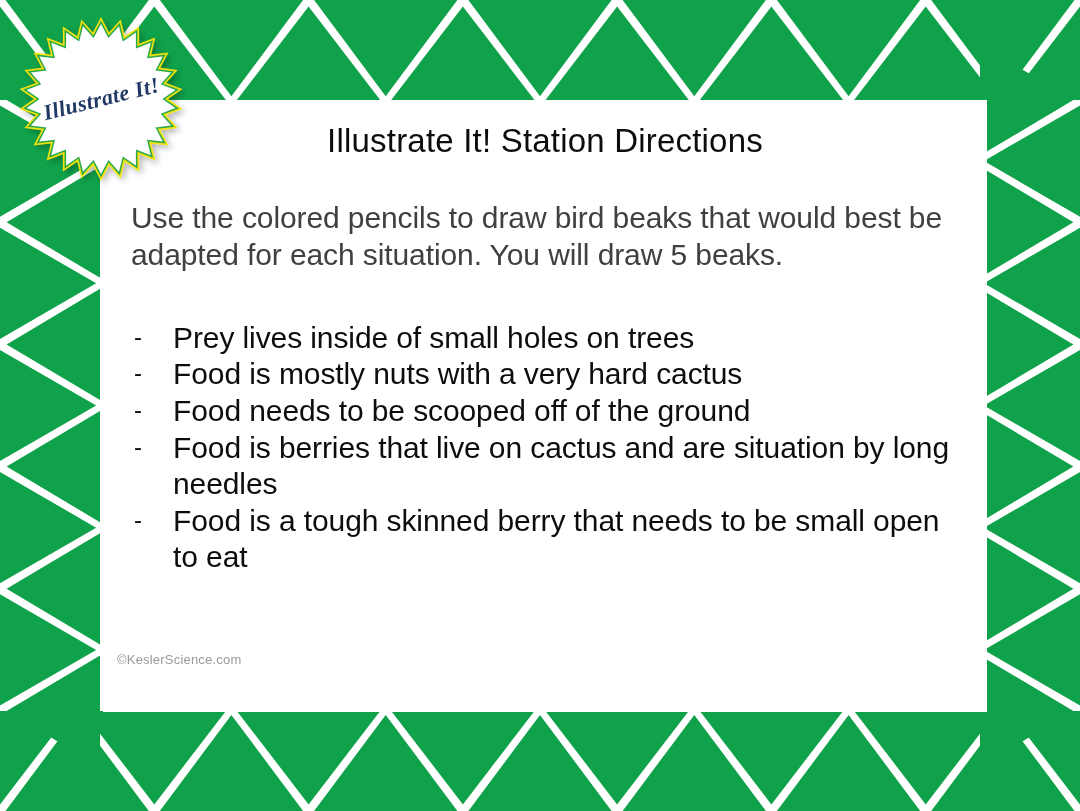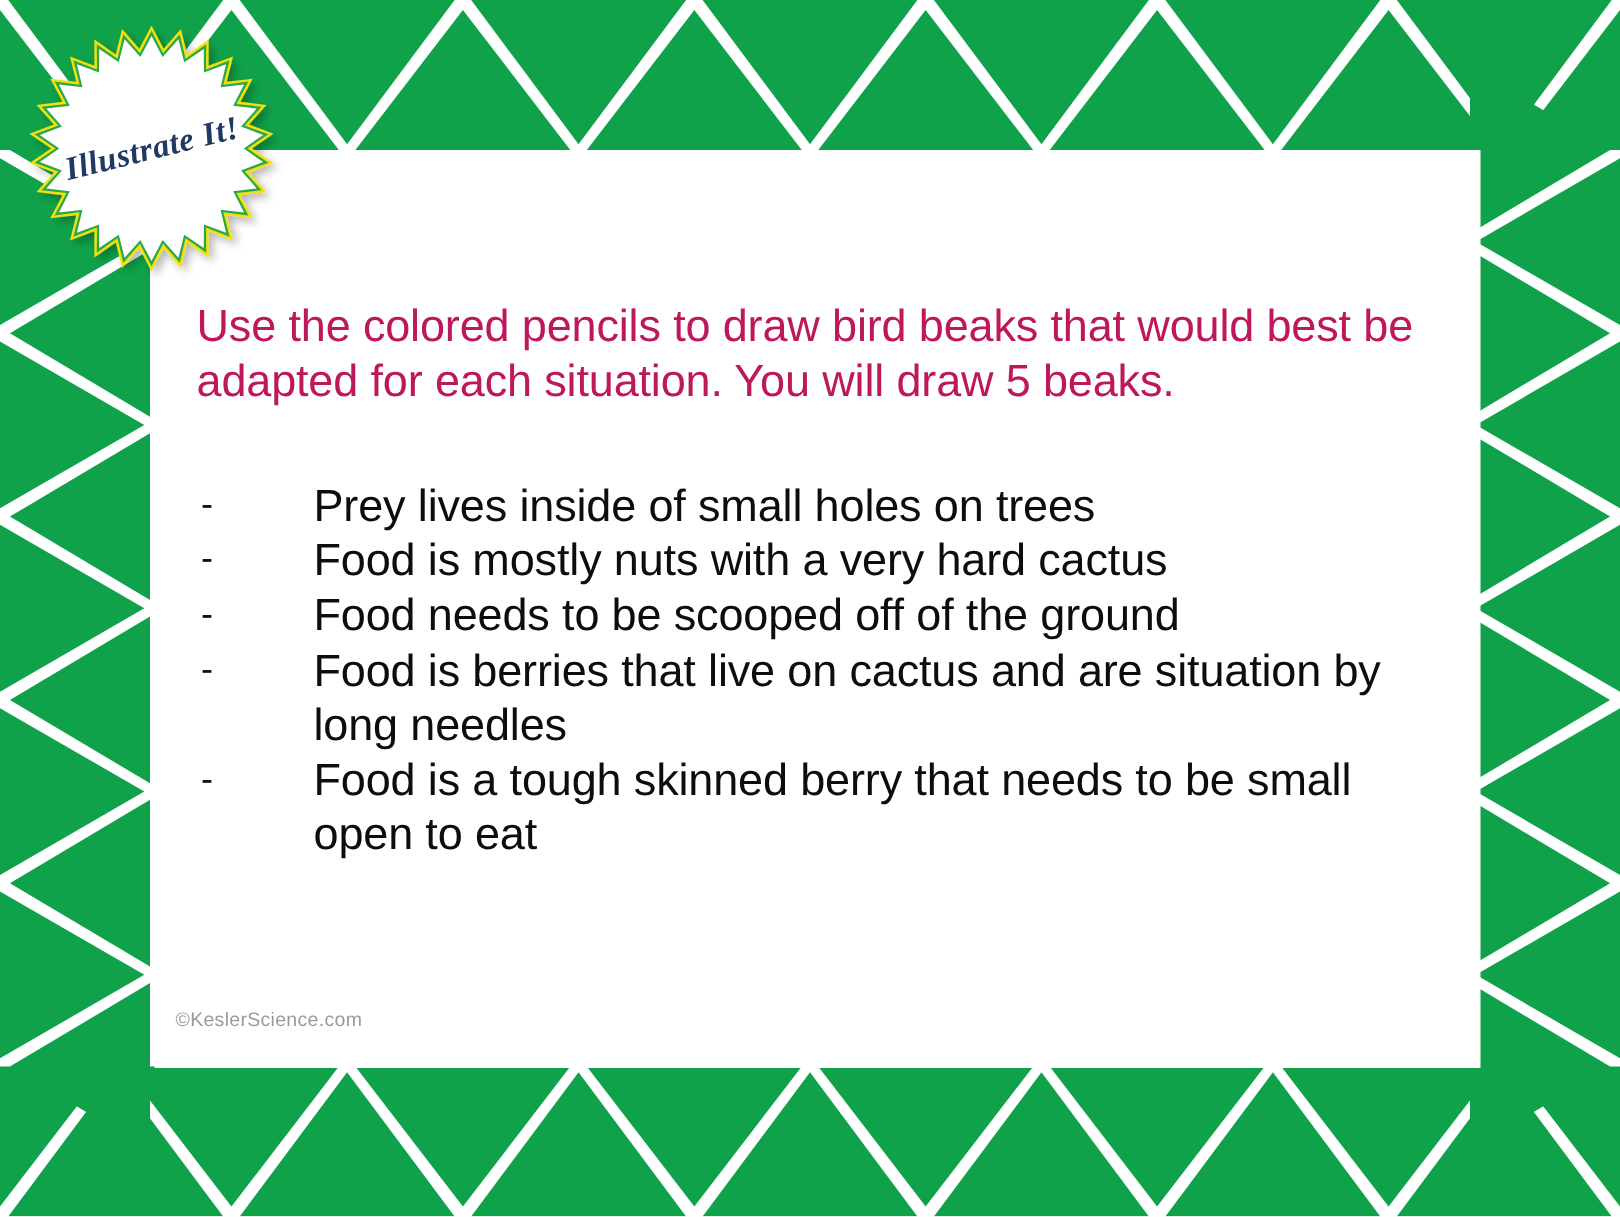--- a/index.html
+++ b/index.html
@@ -58,21 +58,21 @@
   #body-block {
     position: absolute;
     left: 28px;
     top: 100px;
     width: 840px;
   }
 
   #intro-paragraph {
     font-size: 30px;
     line-height: 1.23;
-    color: #be185d;
+    color: #404040;
     letter-spacing: -0.1px;
     margin: 0;
     width: 820px;
   }
 
   #bullet-list {
     list-style: none;
     margin: 0;
     padding: 0;
     margin-top: 46px;
@@ -94,27 +94,26 @@
     font-size: 24px;
     line-height: 1.45;
     color: #0d0d0d;
     padding-left: 3px;
     box-sizing: border-box;
   }
 
   #bullet-list .btext {
     flex: 1 1 auto;
     padding-right: 20px;
-    margin-left: 36px;
   }
 
   #credit {
     position: absolute;
     left: 14px;
-    top: 572px;
+    top: 552px;
     font-size: 13px;
     color: #9a9a9a;
     letter-spacing: 0.2px;
     font-family: "Liberation Sans", sans-serif;
   }
 
   
   #badge {
     position: absolute;
     left: 8px;
@@ -212,20 +211,21 @@
         <polygon points="1073.4,222.2 980.0,277.8 980.0,166.6" fill="#10A24B"></polygon>
         <polygon points="1073.4,344.4 980.0,400.0 980.0,288.8" fill="#10A24B"></polygon>
         <polygon points="1073.4,466.6 980.0,522.2 980.0,411.0" fill="#10A24B"></polygon>
         <polygon points="1073.4,588.8 980.0,644.4 980.0,533.2" fill="#10A24B"></polygon>
         <polygon points="1073.4,711.0 980.0,766.6 980.0,655.4" fill="#10A24B"></polygon>
       </g>
   </svg>
 
   <div id="content-panel">
 
+    <div id="slide-title">Illustrate It! Station Directions</div>
 
     <div id="body-block">
       <p id="intro-paragraph">Use the colored pencils to draw bird beaks that would best be adapted for each situation.  You will draw 5 beaks.</p>
 
       <ul id="bullet-list">
           <li>
             <span class="dash">-</span>
             <span class="btext">Prey lives inside of small holes on trees</span>
           </li>
           <li>

